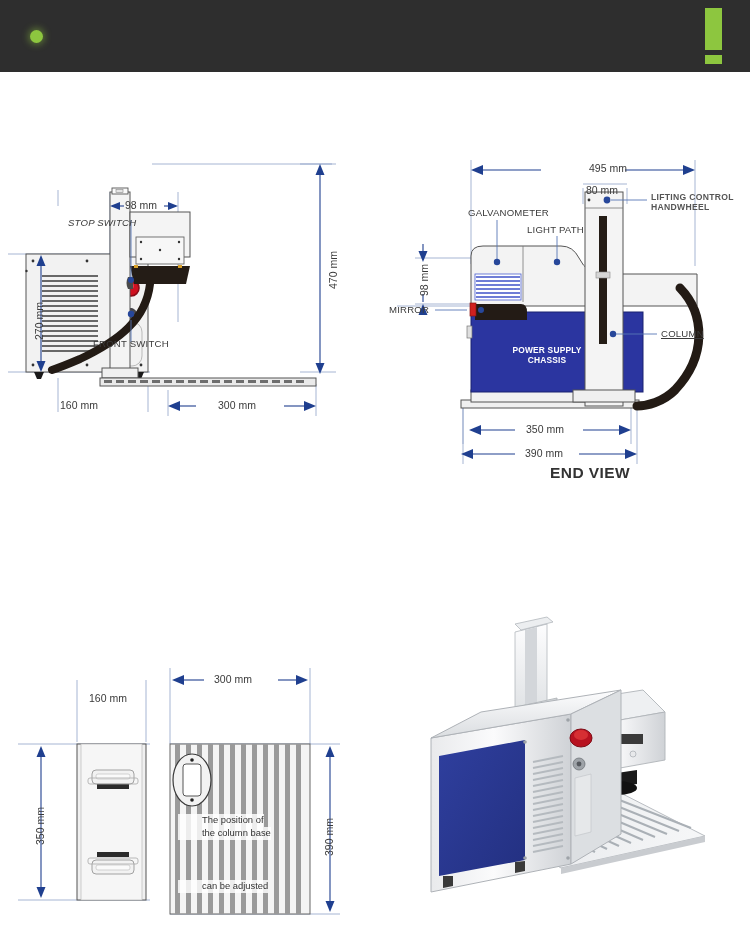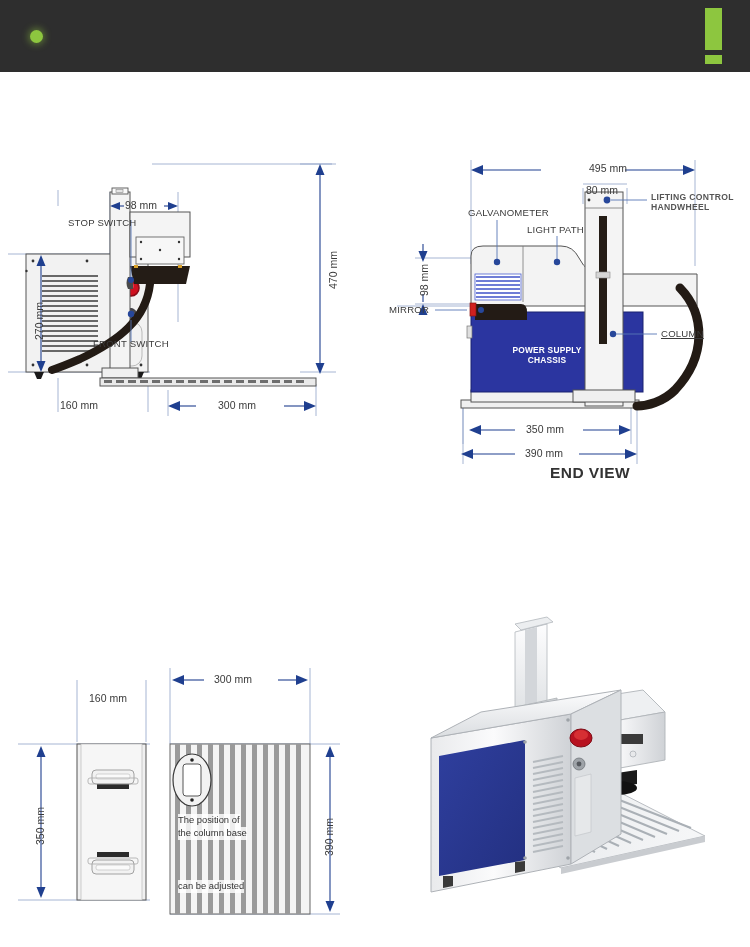--- a/index.html
+++ b/index.html
@@ -65,20 +65,21 @@
     letter-spacing:.3px;white-space:nowrap;
     font-family:"Liberation Sans", sans-serif;
   }
   .calltext.big{font-size:9.6px;font-weight:normal;color:#3a3a3a;letter-spacing:.2px;}
   .notetext{
     position:absolute;
     font-size:9.4px;color:#333;line-height:1.35;
     background:rgba(255,255,255,.82);
     white-space:nowrap;
     font-family:"Liberation Sans", sans-serif;
+    padding-left:24px;
   }
   .bluelabel{
     position:absolute;color:#fff;font-size:8.4px;font-weight:bold;
     text-align:center;line-height:1.3;letter-spacing:.2px;
     font-family:"Liberation Sans", sans-serif;
   }
 </style>
 </head>
 <body>
 
@@ -221,21 +222,21 @@
       <path d="M41 228 l-4.5 -11 9 0 z" fill="#1f3f8f"></path>
 
       <g stroke="#1f3f8f" stroke-width="1.1">
         <line x1="172" y1="262" x2="196" y2="262"></line>
         <line x1="284" y1="262" x2="310" y2="262"></line>
       </g>
       <path d="M168 262 l12 -5 0 10 z" fill="#1f3f8f"></path>
       <path d="M316 262 l-12 -5 0 10 z" fill="#1f3f8f"></path>
     </svg>
 
-    <div class="calltext big" style="left:68px;top:73px;">STOP SWITCH</div>
+    <div class="calltext big" style="left:68px;top:73px;font-style:italic;">STOP SWITCH</div>
     <div class="calltext big" style="left:93px;top:194px;">FRONT SWITCH</div>
     <div class="dimtext" style="left:125px;top:55px;">98 mm</div>
     <div class="dimtext vert" style="left:327px;top:145px;">470 mm</div>
     <div class="dimtext vert" style="left:33px;top:196px;">270 mm</div>
     <div class="dimtext" style="left:60px;top:255px;">160 mm</div>
     <div class="dimtext" style="left:218px;top:255px;">300 mm</div>
 
   </div>
 
   <div class="panel" style="left:375px;top:72px;width:375px;height:400px;">

